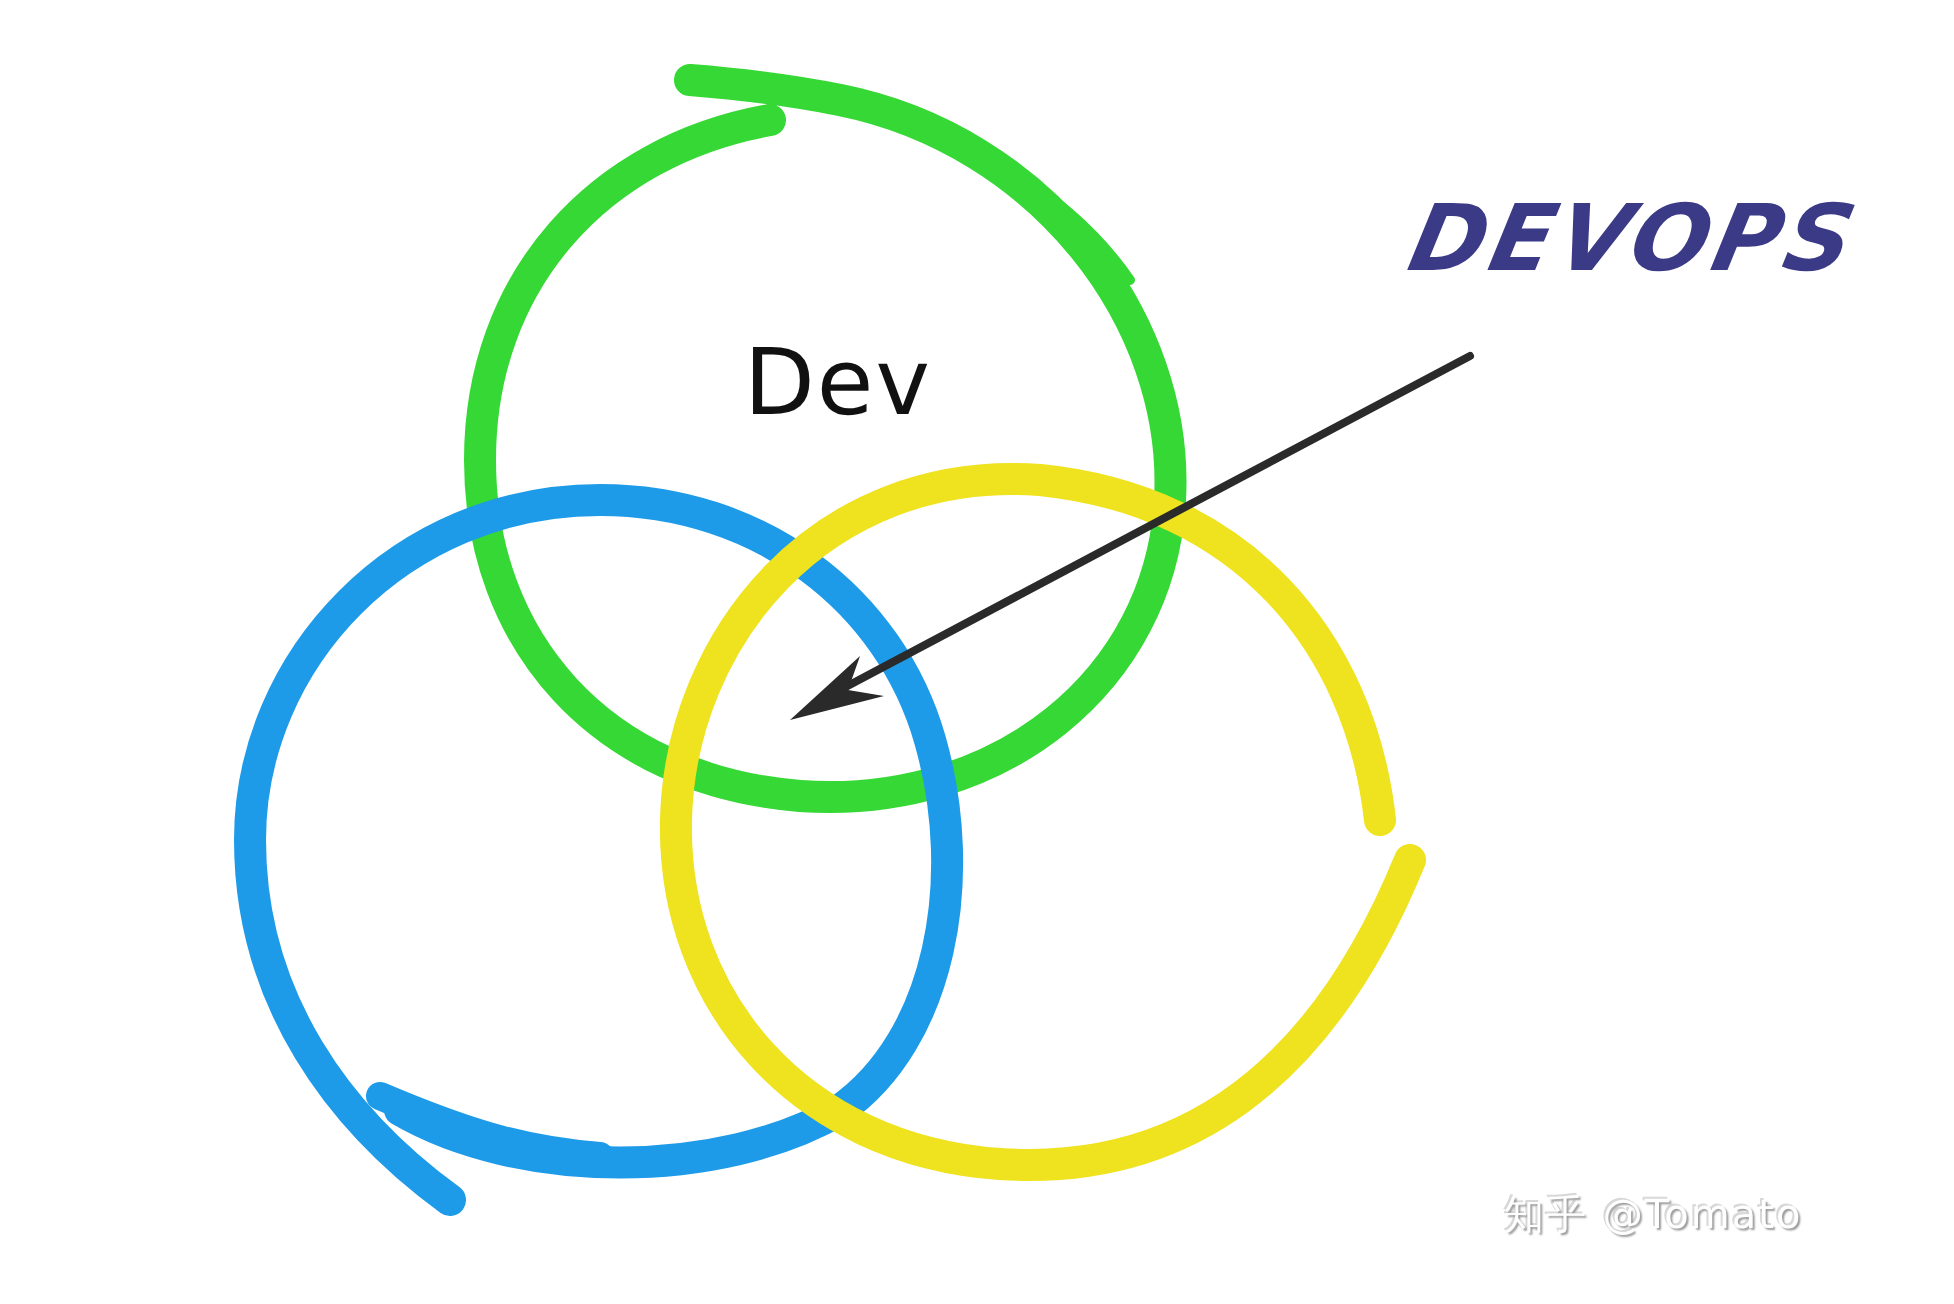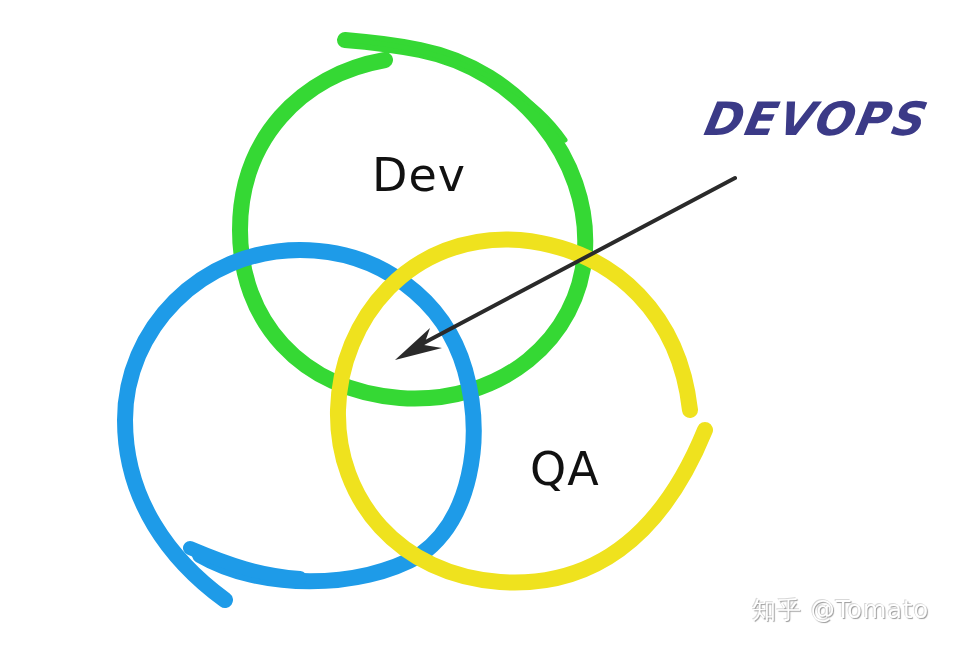--- a/index.html
+++ b/index.html
@@ -1,20 +1,20 @@
 <!DOCTYPE html>
 <html><head>
   <meta charset="utf-8">
   <style>
     html, body { margin: 0; padding: 0; background: #ffffff; }
     body { width: 977px; height: 652px; position: relative; overflow: hidden; font-family: "DejaVu Sans", sans-serif; }
     #diagram { position: absolute; left: 0; top: 0; width: 977px; height: 652px; }
-    .lbl { position: absolute; color: #111111; font-family: "DejaVu Sans", sans-serif; font-size: 46px; line-height: 1; letter-spacing: 1px; }
+    .lbl { position: absolute; color: #111111; font-family: "DejaVu Sans", sans-serif; font-size: 46px; line-height: 1; letter-spacing: 1px; margin-top: 16px; }
     .devops { position: absolute; left: 706px; top: 96px; font-family: "DejaVu Sans", sans-serif; font-weight: bold; font-style: italic; font-size: 46px; letter-spacing: 2px; transform: skewX(-12deg); line-height: 1; }
-    .wm { position: absolute; left: 752px; top: 594px; font-family: "DejaVu Sans", sans-serif; font-size: 24px; color: #ffffff; text-shadow: 1px 1px 1px #9a9a9a, -1px -1px 0 #d8d8d8; letter-spacing: 1px; }
+    .wm { position: absolute; left: 752px; top: 594px; font-family: "DejaVu Sans", sans-serif; font-size: 20px; color: #ffffff; text-shadow: 1px 1px 1px #9a9a9a, -1px -1px 0 #d8d8d8; letter-spacing: 1px; }
   </style>
 </head>
 <body>
 
 <div id="diagram">
   <svg width="977" height="652" viewBox="0 0 977 652">
 
     <g>
       <path d="M 385 60 C 300 75 240 140 240 230 C 240 320 300 390 400 398 C 500 405 580 340 585 250 C 590 160 520 70 420 50 C 395 45 370 42 345 40" fill="none" stroke="#35d834" stroke-width="16" stroke-linecap="round"></path>
       <path d="M 345 40 C 430 45 520 75 565 140" fill="none" stroke="#35d834" stroke-width="5" stroke-linecap="round"></path>
@@ -29,18 +29,17 @@
       <path d="M 690 410 C 680 320 620 250 520 240 C 410 232 340 320 338 410 C 336 500 400 575 500 582 C 590 588 660 540 705 430" fill="none" stroke="#efe21e" stroke-width="16" stroke-linecap="round"></path>
     </g>
 
     <g>
       <line x1="735" y1="178" x2="420" y2="345" stroke="#2a2a2a" stroke-width="4" stroke-linecap="round"></line>
       <path d="M 395 360 L 430 328 L 424 345 L 442 348 Z" fill="#2a2a2a"></path>
     </g>
   </svg>
 
   <div class="lbl" style="left:372px; top:152px;">Dev</div>
-  <div class="lbl" style="left:530px; top:446px;">QA</div>
 
   <div class="devops" style="color:#3b3a87;">DEVOPS</div>
 
   <div class="wm">知乎 @Tomato</div>
 </div>
 
 </body></html>

